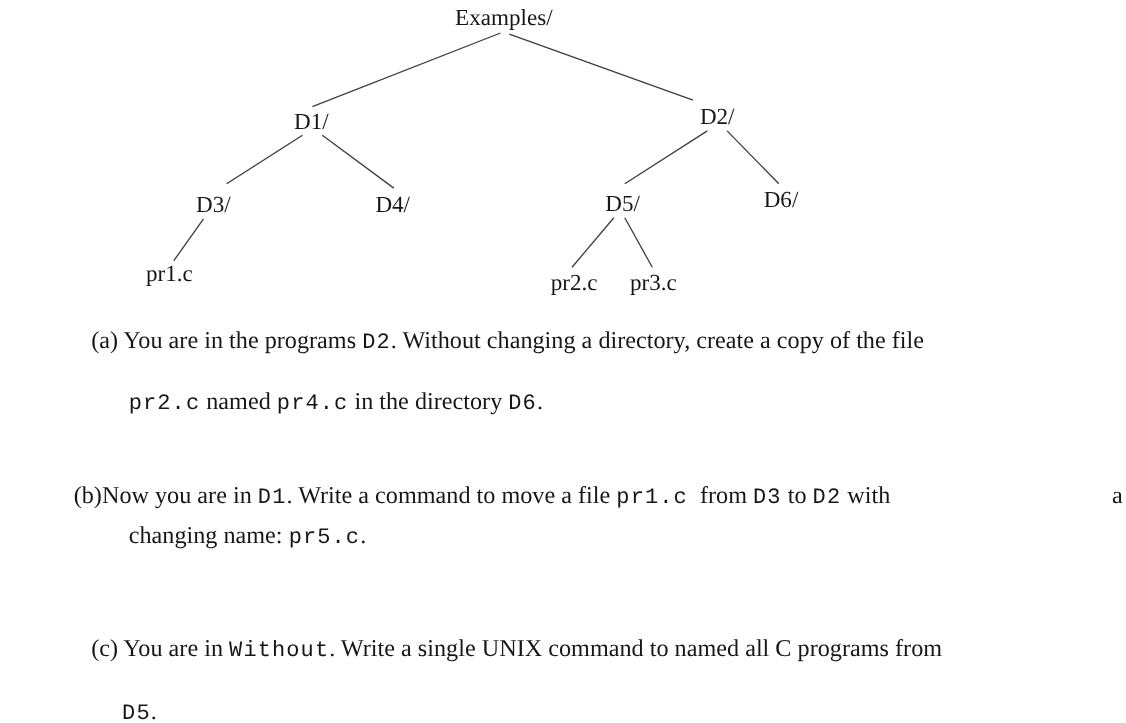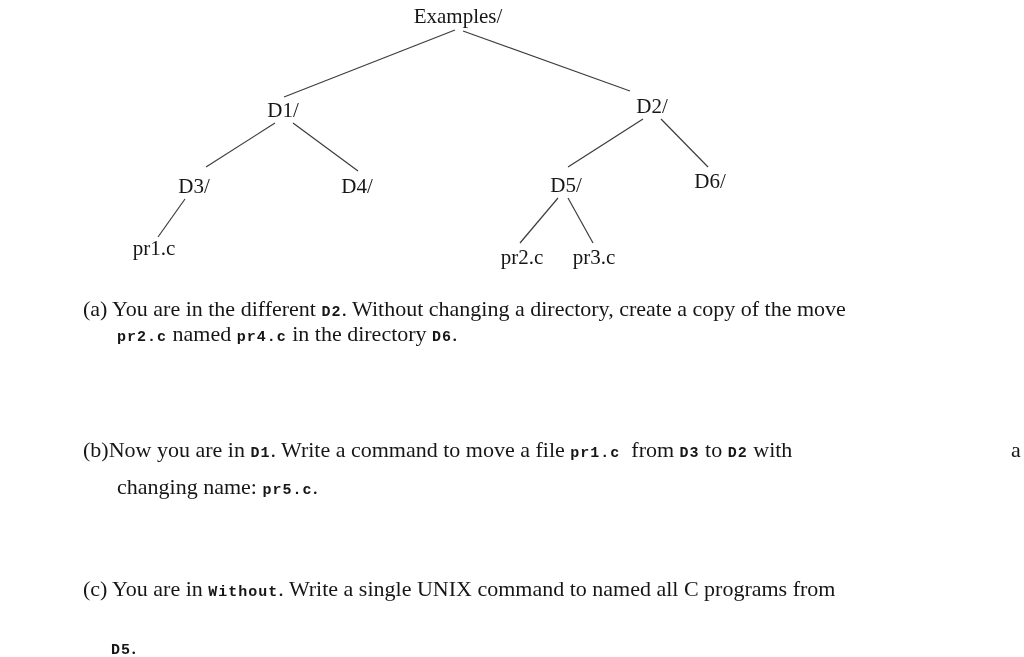--- a/index.html
+++ b/index.html
@@ -27,23 +27,22 @@
   }
   .qline {
     position: absolute;
     white-space: pre;
     font-size: 22px;
     line-height: 1;
     color: #161616;
   }
   .mono {
     font-family: "Liberation Mono", "DejaVu Sans Mono", monospace;
-    font-size: 15px;
+    font-size: 20px;
     letter-spacing: 1px;
-    font-weight: bold;
   }
 </style>
 </head>
 <body>
 
 <svg class="tree-svg" width="1024" height="285" viewBox="0 0 1024 285">
   <g stroke="#3d3d3d" stroke-width="1.2">
     <line x1="455" y1="30" x2="284" y2="97"></line>
     <line x1="463" y1="31" x2="630" y2="91"></line>
     <line x1="275" y1="123" x2="206" y2="167"></line>
@@ -61,21 +60,21 @@
     <text class="tree-label" x="194" y="193">D3/</text>
     <text class="tree-label" x="357" y="193">D4/</text>
     <text class="tree-label" x="566" y="192">D5/</text>
     <text class="tree-label" x="710" y="188">D6/</text>
     <text class="tree-label" x="154" y="255">pr1.c</text>
     <text class="tree-label" x="522" y="264">pr2.c</text>
     <text class="tree-label" x="594" y="264">pr3.c</text>
   </g>
 </svg>
 
-<div class="qline" style="left:83px; top:298px"><span>(a) You are in the different </span><span class="mono">D2</span><span>. Without changing a directory, create a copy of the move</span></div>
-<div class="qline" style="left:117px; top:323px"><span class="mono">pr2.c</span><span> named </span><span class="mono">pr4.c</span><span> in the directory </span><span class="mono">D6</span><span>.</span></div>
+<div class="qline" style="left:83px; top:298px"><span>(a) You are in the programs </span><span class="mono">D2</span><span>. Without changing a directory, create a copy of the file</span></div>
+<div class="qline" style="left:117px; top:354px"><span class="mono">pr2.c</span><span> named </span><span class="mono">pr4.c</span><span> in the directory </span><span class="mono">D6</span><span>.</span></div>
 
-<div class="qline" style="left:83px; top:439px"><span>(b)Now you are in </span><span class="mono">D1</span><span>. Write a command to move a file </span><span class="mono">pr1.c</span><span>  from </span><span class="mono">D3</span><span> to </span><span class="mono">D2</span><span> with</span></div>
+<div class="qline" style="left:67px; top:439px"><span>(b)Now you are in </span><span class="mono">D1</span><span>. Write a command to move a file </span><span class="mono">pr1.c</span><span>  from </span><span class="mono">D3</span><span> to </span><span class="mono">D2</span><span> with</span></div>
 <div class="qline" style="left:1011px; top:439px">a</div>
 <div class="qline" style="left:117px; top:476px"><span>changing name: </span><span class="mono">pr5.c</span><span>.</span></div>
 
 <div class="qline" style="left:83px; top:578px"><span>(c) You are in </span><span class="mono">Without</span><span>. Write a single UNIX command to named all C programs from</span></div>
 <div class="qline" style="left:111px; top:636px"><span class="mono">D5</span><span>.</span></div>
 
 </body></html>

